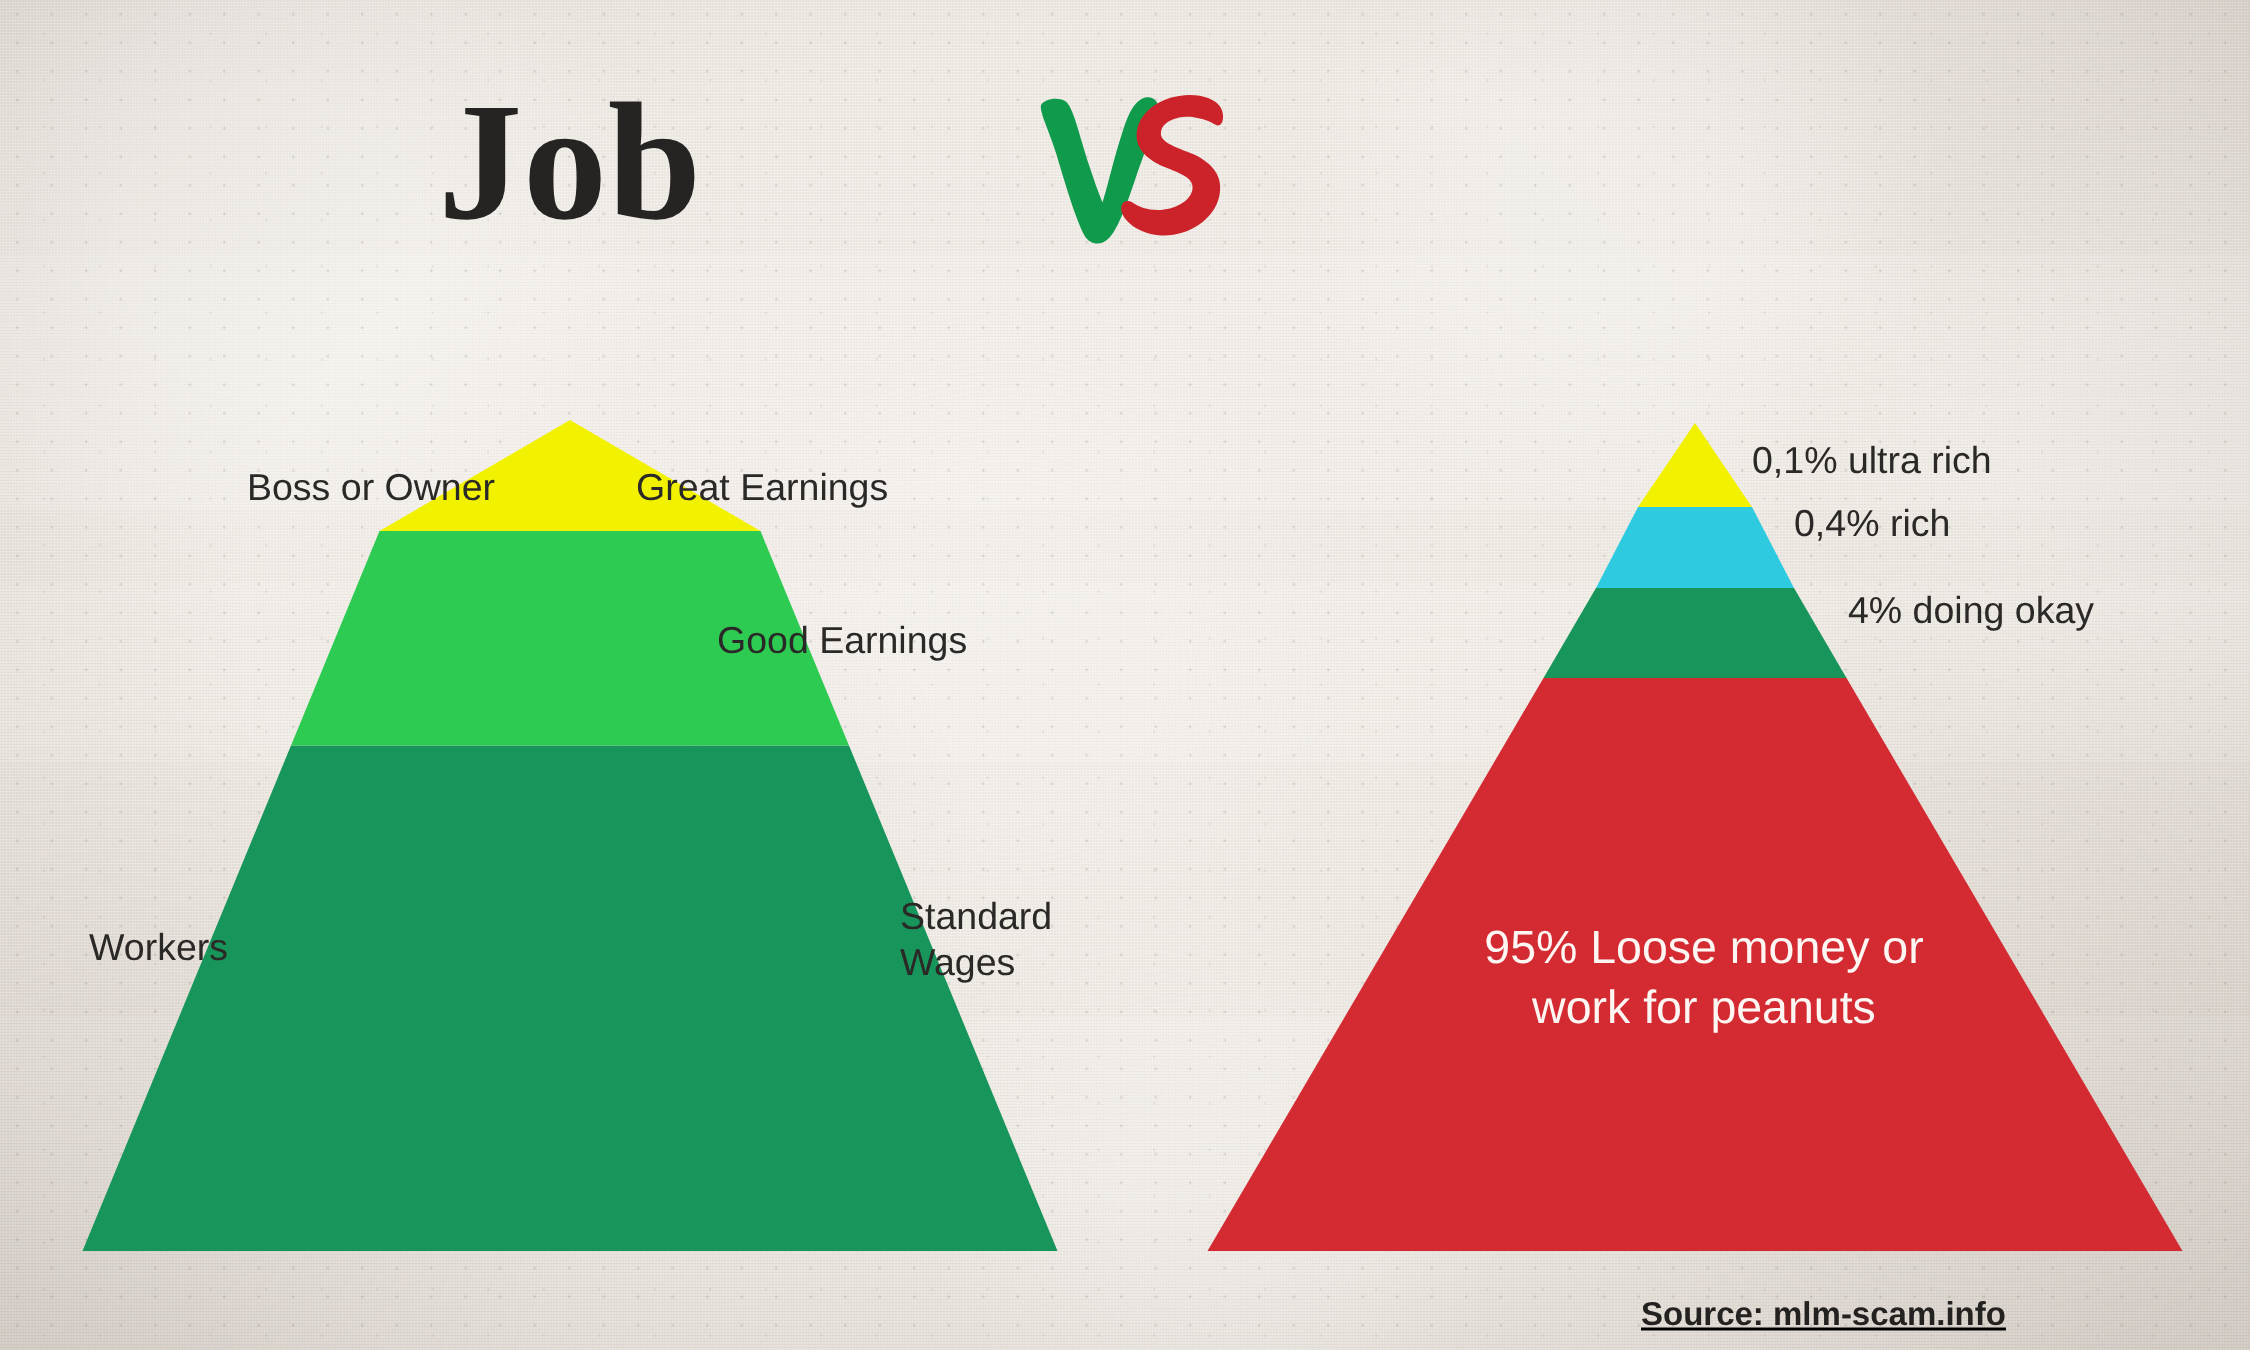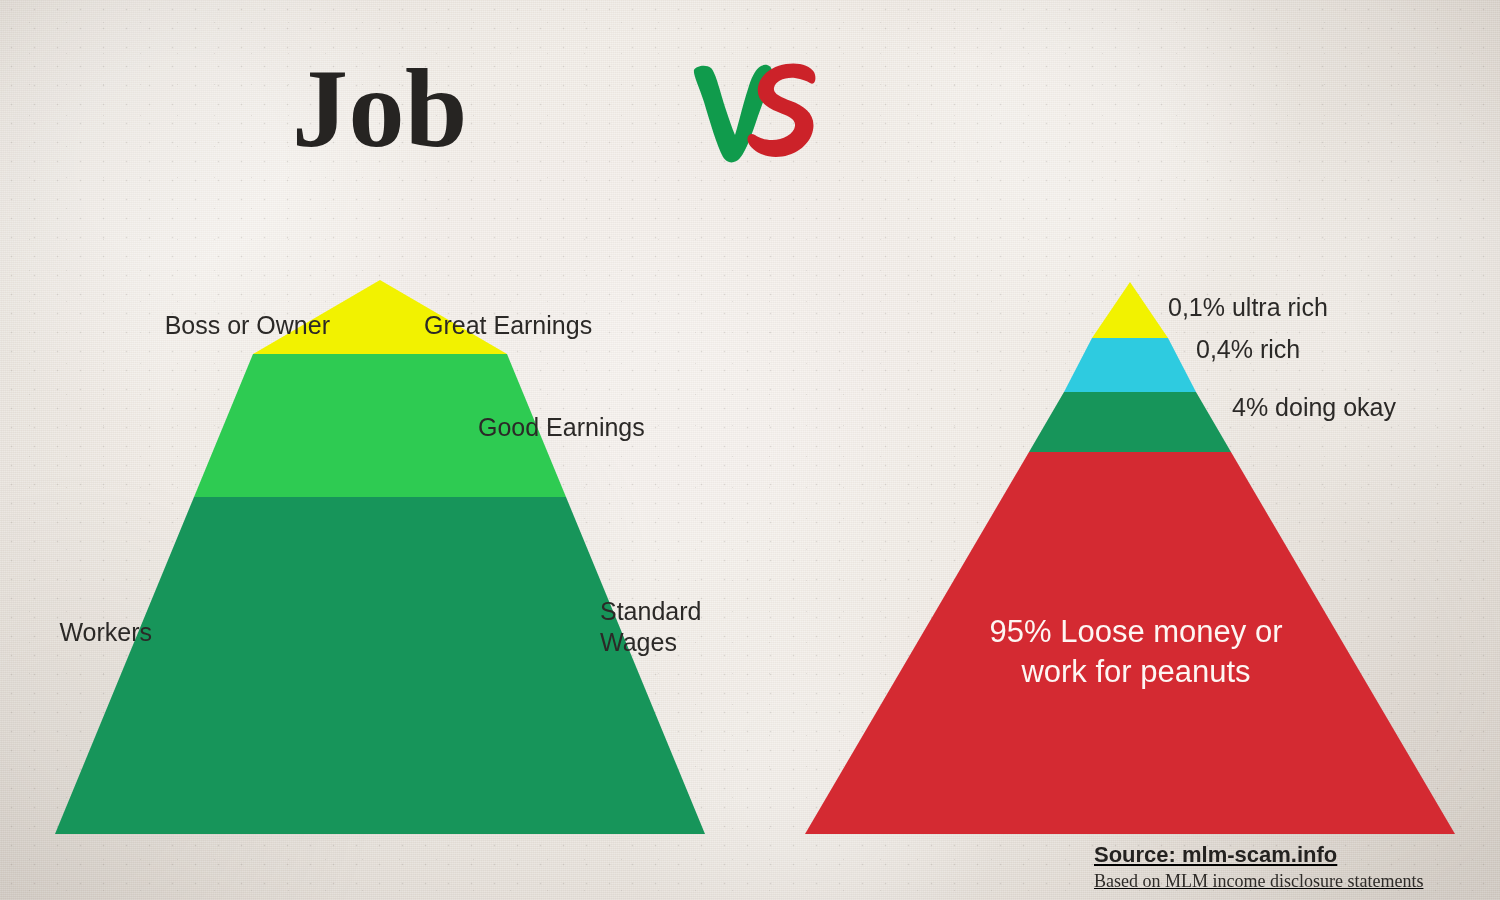--- a/index.html
+++ b/index.html
@@ -235,16 +235,15 @@
 
   <div class="lbl lbl-l" id="lbl-ultra">0,1% ultra rich</div>
   <div class="lbl lbl-l" id="lbl-rich">0,4% rich</div>
   <div class="lbl lbl-l" id="lbl-okay">4% doing okay</div>
 
   <div class="inner-lbl" id="lbl-loose">95% Loose money or
 work for peanuts</div>
 
   <div id="source-block">
     <div id="source-line">Source: mlm-scam.info</div>
-    <div id="source-sub">Based on MLM income disclosure statements</div>
   </div>
 
 </div>
 
 </body></html>

